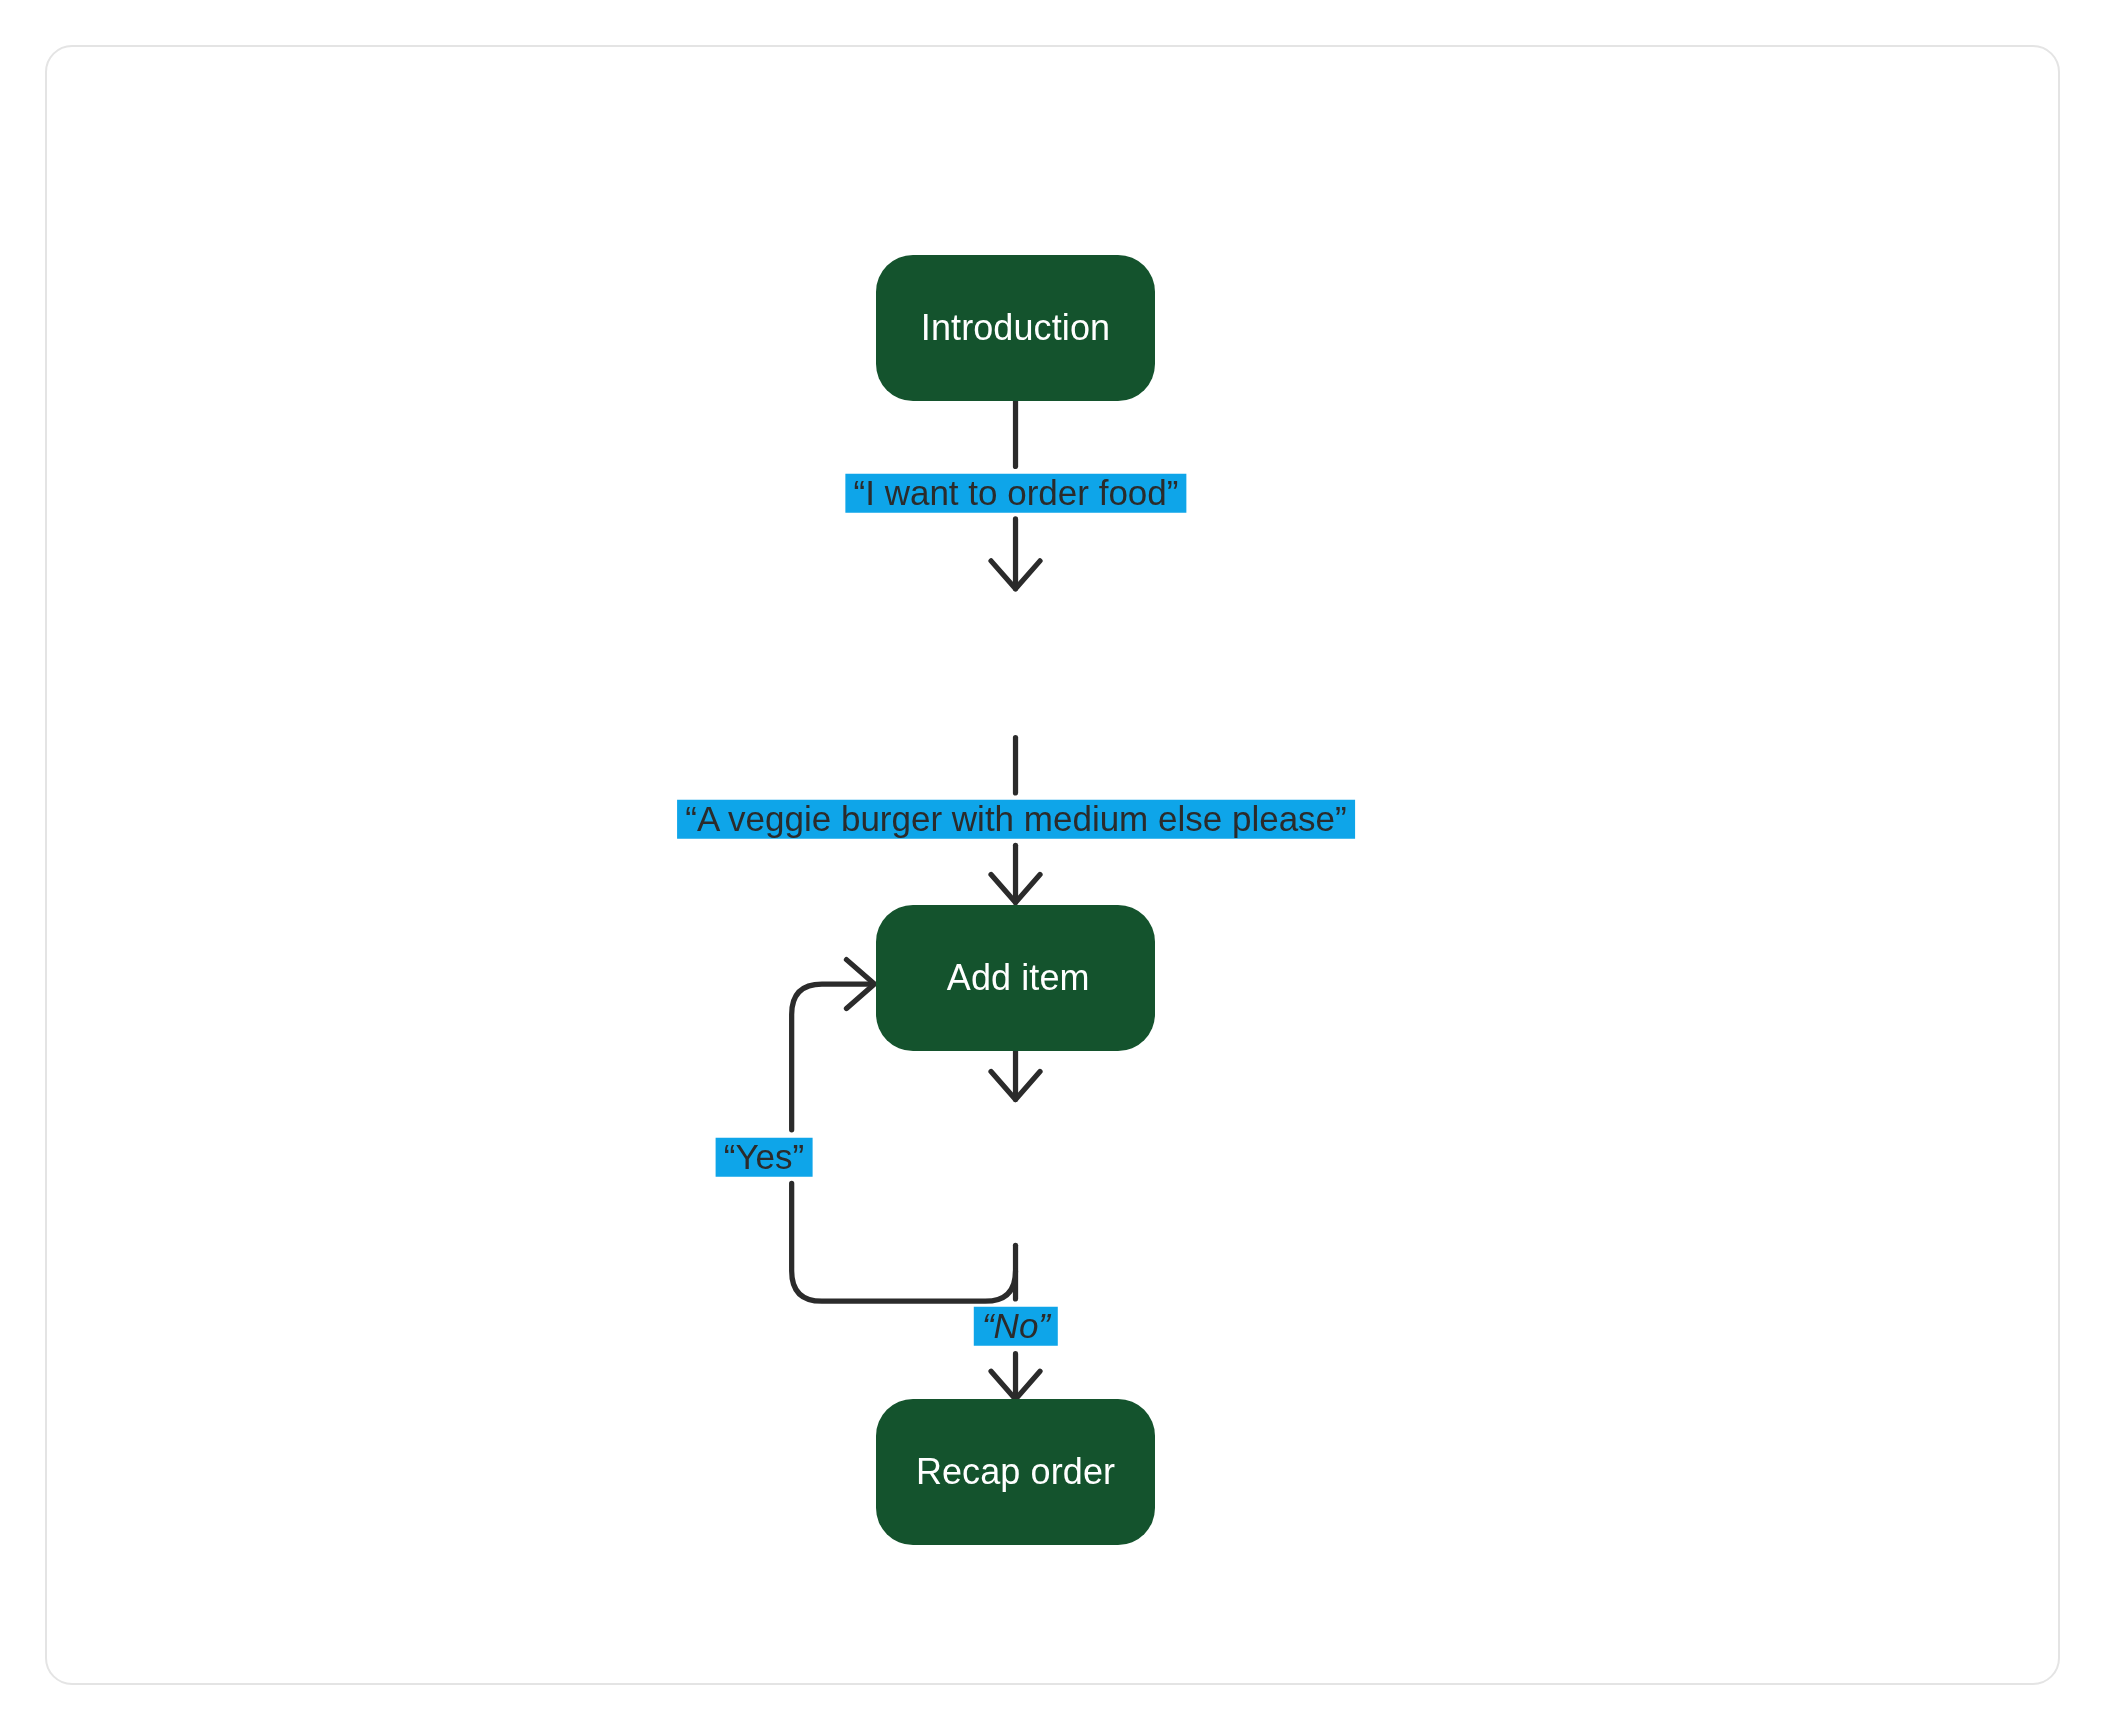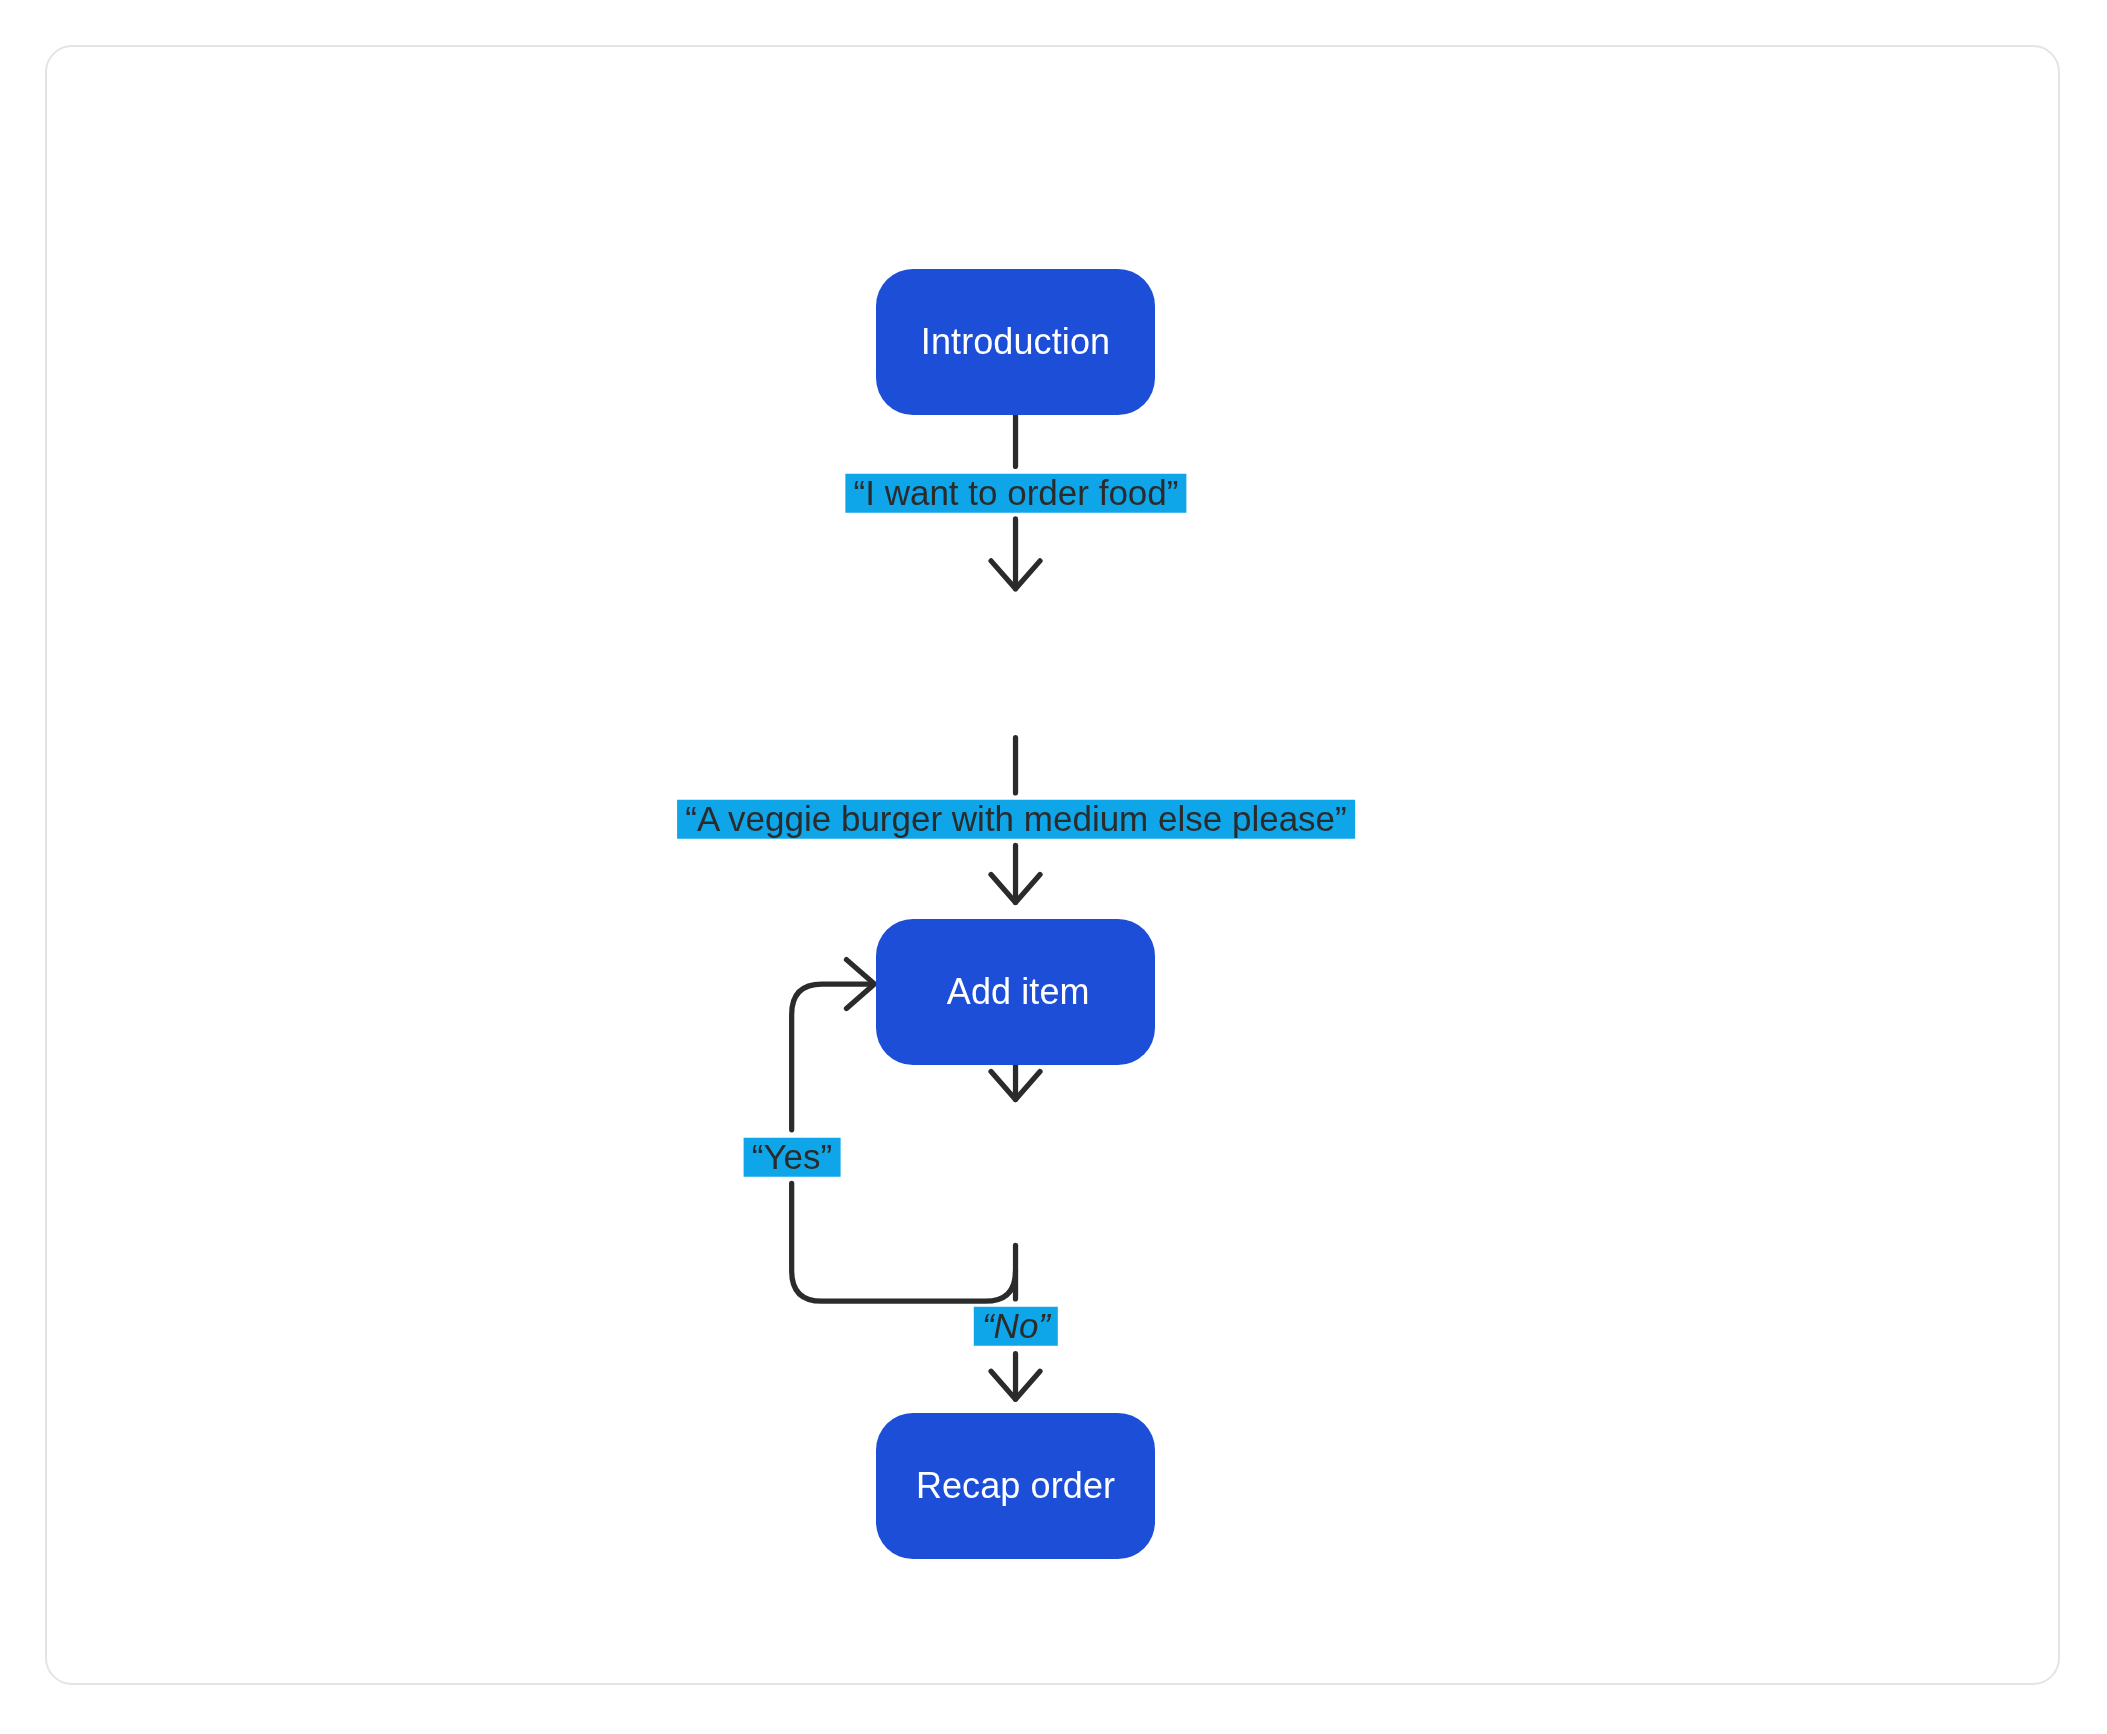--- a/index.html
+++ b/index.html
@@ -55,30 +55,29 @@
   
   .node {
     position: absolute;
     display: flex;
     align-items: center;
     justify-content: center;
     box-sizing: border-box;
     width: 279px;
     height: 146px;
     border-radius: 37px;
-    background: #1d4ed8;
+    background: #14532d;
     color: #ffffff;
     font-size: 36px;
     font-weight: 400;
     letter-spacing: 0.1px;
     line-height: 1.1;
     text-align: center;
     white-space: nowrap;
     padding: 0 10.5px;
-    margin-top: 14px;
   }
 
   
   .edge-label {
     position: absolute;
     color: #2b2b2b;
     font-size: 35px;
     font-weight: 400;
     line-height: 1.1;
     white-space: nowrap;
@@ -132,19 +131,19 @@
 
 
     <div class="node" style="left:876px; top:1399px;">
       <span>Recap order</span>
     </div>
 
     <div class="edge-label" style="left:1016px; top:493px;">“I want to order food”</div>
 
     <div class="edge-label" style="left:1016px; top:819px;">“A veggie burger with medium else please”</div>
 
-    <div class="edge-label" style="left:792px; top:1157px;">“Yes”</div>
+    <div class="edge-label" style="left:764px; top:1157px;">“Yes”</div>
 
     <div class="edge-label" style="left:1016px; top:1326px;font-style:italic;">“No”</div>
 
   </div>
 </div>
 
 
 </body></html>

